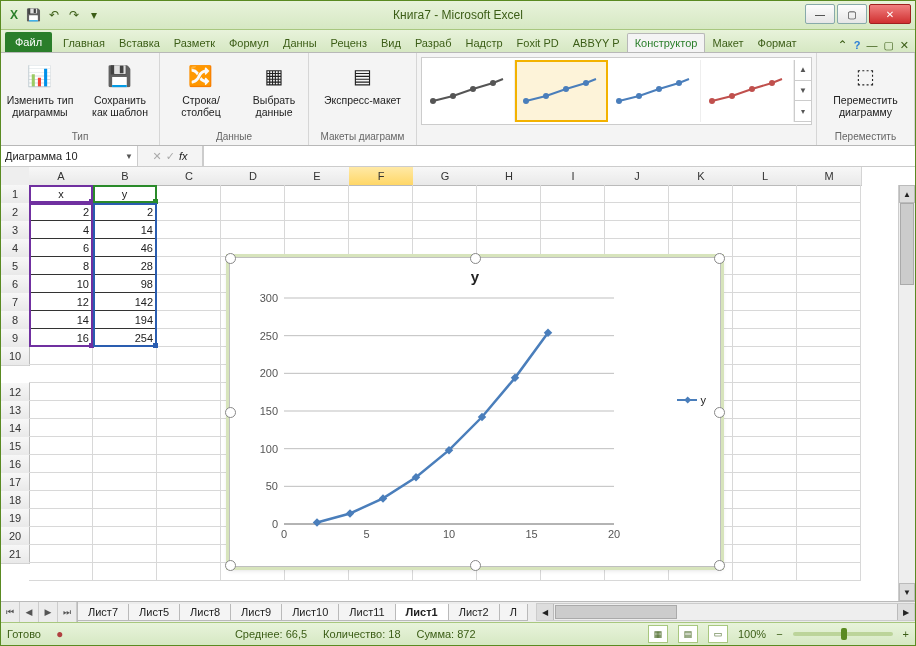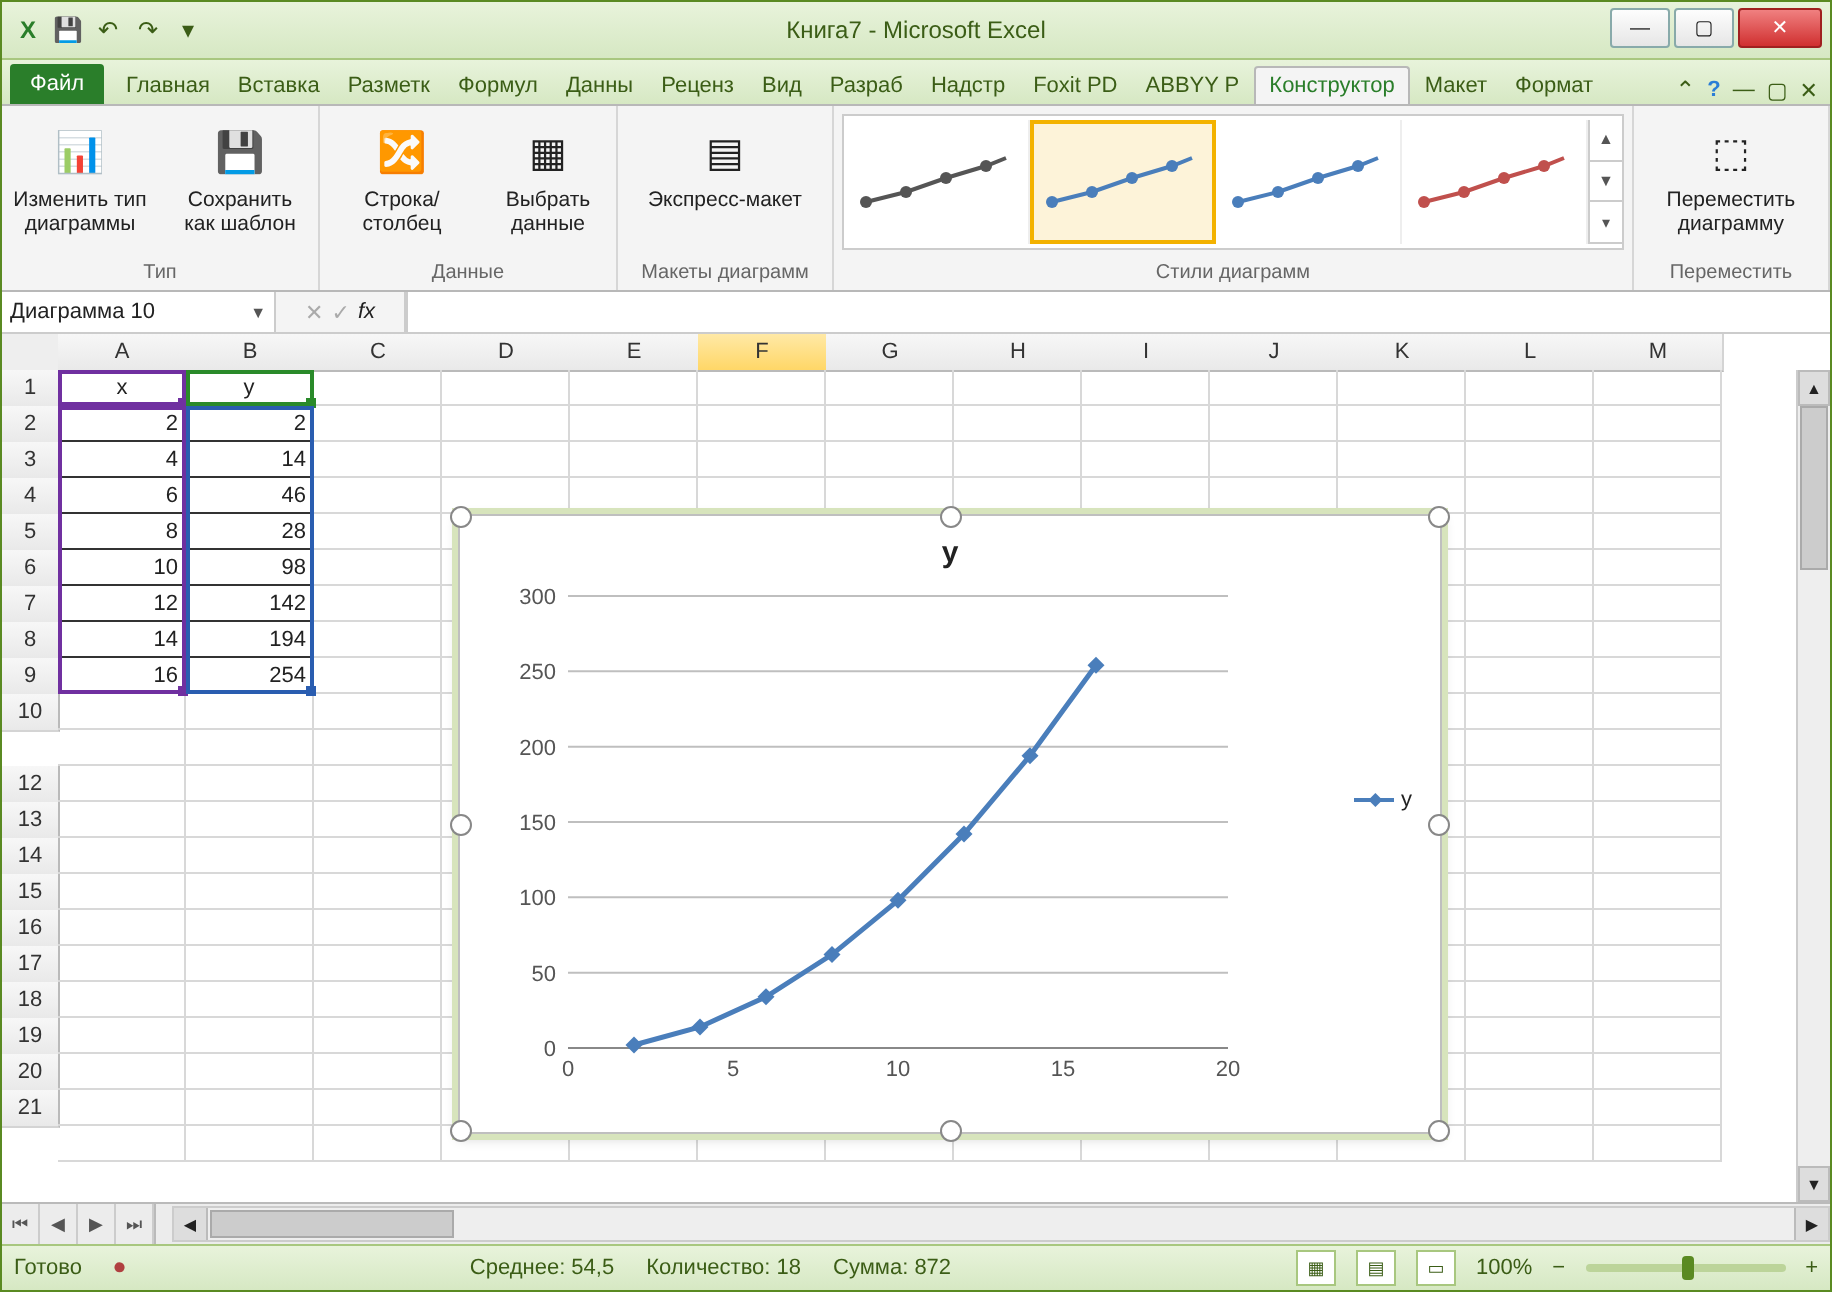--- a/index.html
+++ b/index.html
@@ -192,21 +192,20 @@
                 <circle cx="65" cy="12" r="3" fill="#c0504d"></circle>
               </svg>
             </div>
           <div class="style-scroll">
               <div>▲</div>
               <div>▼</div>
               <div>▾</div>
             </div>
         </div>
       </div>
-      <div class="cap">Стили диаграмм</div>
     </div>
     <div class="rgroup" style="width:90px">
       <div class="body">
         <div class="bigbtn" style="width:80px">
           <div class="ic">⬚</div>
           <div class="lbl">Переместить диаграмму</div>
         </div>
       </div>
       <div class="cap">Переместить</div>
     </div>
@@ -631,31 +630,42 @@
     </div>
   </div>
 
   <div class="sheet-tabs">
     <div class="sheet-nav">
       <div>⏮</div>
       <div>◀</div>
       <div>▶</div>
       <div>⏭</div>
     </div>
+    <div id="stabs" style="display:flex">
+        <div class="stab">Лист7</div>
+        <div class="stab">Лист5</div>
+        <div class="stab">Лист8</div>
+        <div class="stab">Лист9</div>
+        <div class="stab">Лист10</div>
+        <div class="stab">Лист11</div>
+        <div class="stab active">Лист1</div>
+        <div class="stab">Лист2</div>
+        <div class="stab">Л</div>
+      </div>
     <div class="hscroll">
       <div style="position:absolute;left:0;top:0;bottom:0;width:16px;background:#ddd;border-right:1px solid #bbb;display:flex;align-items:center;justify-content:center;font-size:8px">◀</div>
       <div style="position:absolute;left:18px;top:1px;bottom:1px;width:120px;background:#ccc;border:1px solid #aaa"></div>
       <div style="position:absolute;right:0;top:0;bottom:0;width:16px;background:#ddd;border-left:1px solid #bbb;display:flex;align-items:center;justify-content:center;font-size:8px">▶</div>
     </div>
   </div>
 
   <div class="status">
     <span>Готово</span>
     <span style="color:#b04040">⏺</span>
-    <span style="margin-left:auto">Среднее: 54,5</span>
+    <span style="margin-left:auto">Среднее: 66,5</span>
     <span>Количество: 18</span>
     <span>Сумма: 872</span>
     <div class="right">
       <div class="viewbtn">▦</div>
       <div class="viewbtn">▤</div>
       <div class="viewbtn">▭</div>
       <span>100%</span>
       <span>−</span>
       <div class="zoom-slider">
           <div class="th"></div>

